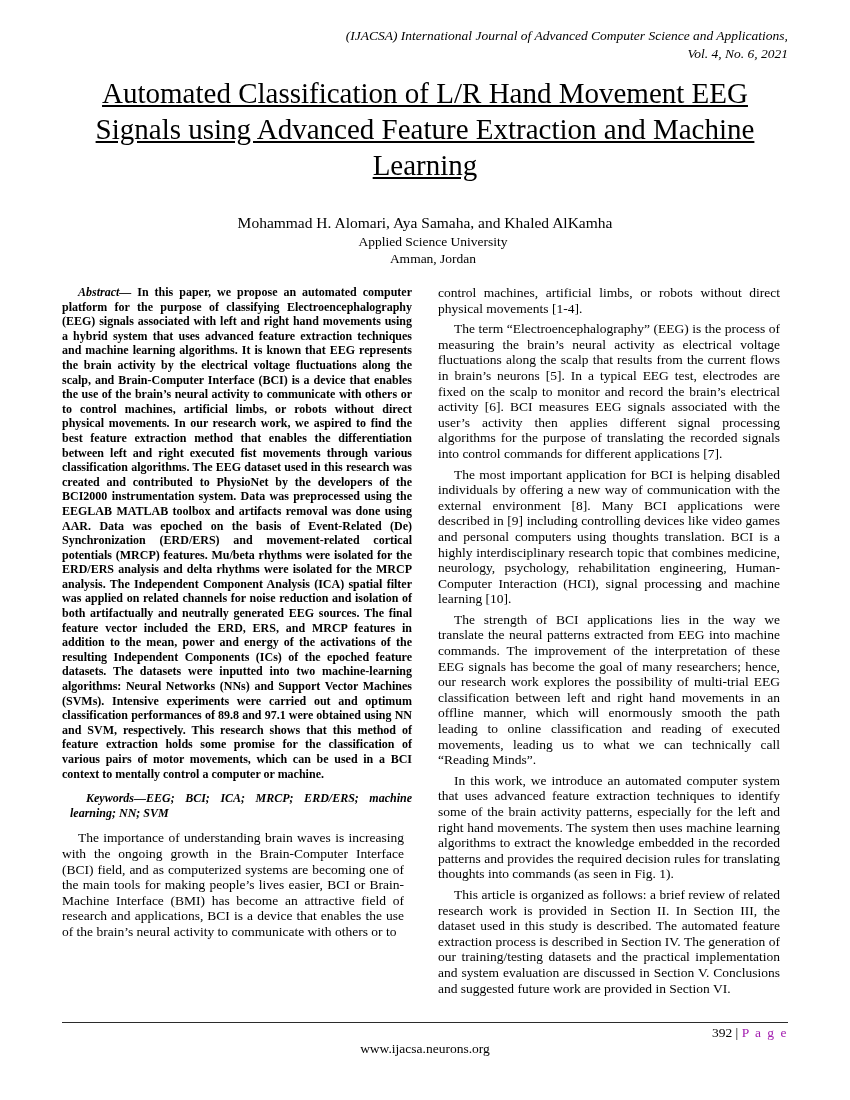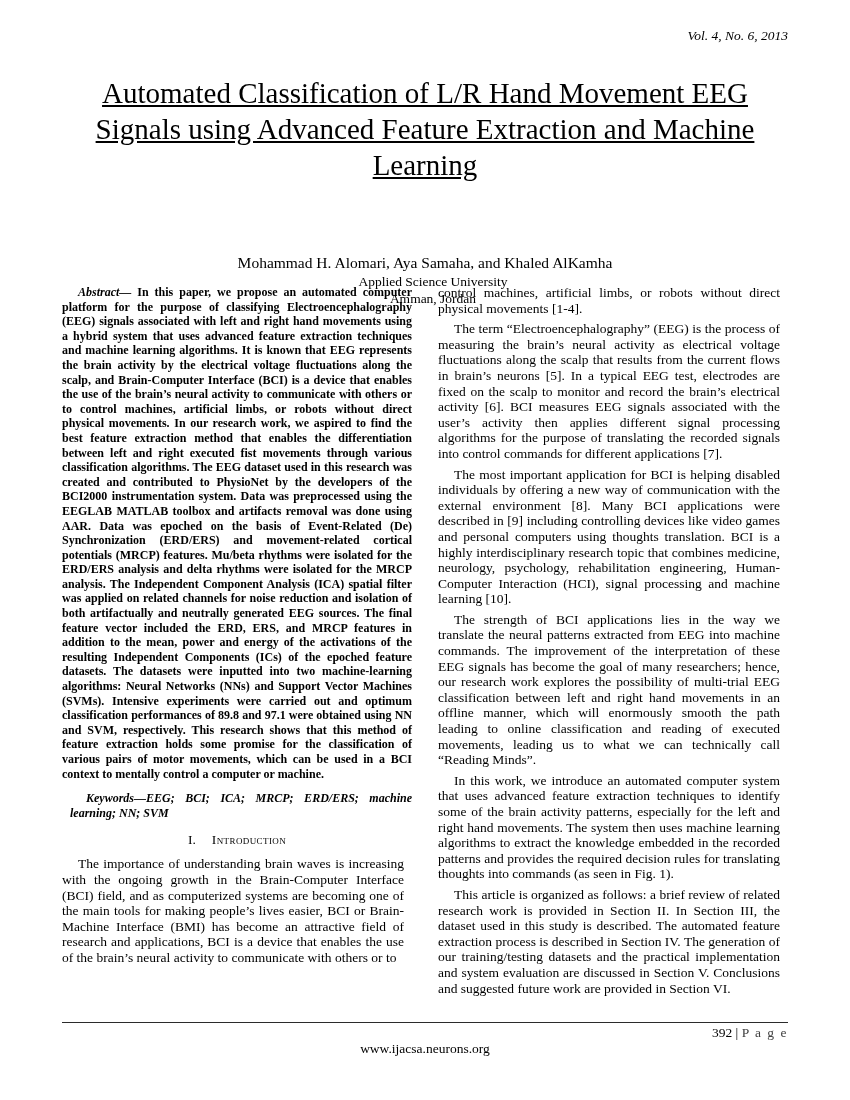--- a/index.html
+++ b/index.html
@@ -33,21 +33,21 @@
     text-decoration: underline;
   }
   .byline {
     position: absolute;
     top: 213px;
     left: 0;
     width: 100%;
     text-align: center;
     line-height: 1.28;
   }
-  .byline .authors { font-size: 15.5px; margin-top: 40px; }
+  .byline .authors { font-size: 15.5px; }
   .byline .affil, .byline .loc { font-size: 13.5px; margin-left: 16px; }
   .columns {
     position: absolute;
     top: 285px;
     left: 62px;
     width: 726px;
     height: 732px;
     display: flex;
     gap: 26px;
     overflow: hidden;
@@ -93,53 +93,53 @@
     top: 1022px;
     border-top: 1.5px solid #2b2b2b;
     height: 0;
   }
   .page-num {
     position: absolute;
     top: 1025px;
     right: 62px;
     font-size: 13.5px;
   }
-  .page-num .word { color: #404040; letter-spacing: 1.5px; }
+  .page-num .word { color: #a21caf; letter-spacing: 1.5px; }
   .footer-url {
     position: absolute;
     top: 1041px;
     left: 0;
     width: 100%;
     text-align: center;
     font-size: 13.5px;
   }
 </style>
 </head>
 <body>
 
 <div class="page">
 
   <div class="journal-header">
-    <div>Vol. 4, No. 6, 2013</div>
+    <div>(IJACSA) International Journal of Advanced Computer Science and Applications,</div>
+    <div>Vol. 4, No. 6, 2021</div>
   </div>
 
   <div class="paper-title">Automated Classification of L/R Hand Movement EEG Signals using Advanced Feature Extraction and Machine Learning</div>
 
   <div class="byline">
     <div class="authors">Mohammad H. Alomari, Aya Samaha, and Khaled AlKamha</div>
     <div class="affil">Applied Science University</div>
     <div class="loc">Amman, Jordan</div>
   </div>
 
   <div class="columns">
 
     <div class="col">
       <p class="abstract"><span class="lead">Abstract— </span><span>In this paper, we propose an automated computer platform for the purpose of classifying Electroencephalography (EEG) signals associated with left and right hand movements using a hybrid system that uses advanced feature extraction techniques and machine learning algorithms. It is known that EEG represents the brain activity by the electrical voltage fluctuations along the scalp, and Brain-Computer Interface (BCI) is a device that enables the use of the brain’s neural activity to communicate with others or to control machines, artificial limbs, or robots without direct physical movements. In our research work, we aspired to find the best feature extraction method that enables the differentiation between left and right executed fist movements through various classification algorithms. The EEG dataset used in this research was created and contributed to PhysioNet by the developers of the BCI2000 instrumentation system. Data was preprocessed using the EEGLAB MATLAB toolbox and artifacts removal was done using AAR. Data was epoched on the basis of Event-Related (De) Synchronization (ERD/ERS) and movement-related cortical potentials (MRCP) features. Mu/beta rhythms were isolated for the ERD/ERS analysis and delta rhythms were isolated for the MRCP analysis. The Independent Component Analysis (ICA) spatial filter was applied on related channels for noise reduction and isolation of both artifactually and neutrally generated EEG sources. The final feature vector included the ERD, ERS, and MRCP features in addition to the mean, power and energy of the activations of the resulting Independent Components (ICs) of the epoched feature datasets. The datasets were inputted into two machine-learning algorithms: Neural Networks (NNs) and Support Vector Machines (SVMs). Intensive experiments were carried out and optimum classification performances of 89.8 and 97.1 were obtained using NN and SVM, respectively. This research shows that this method of feature extraction holds some promise for the classification of various pairs of motor movements, which can be used in a BCI context to mentally control a computer or machine.</span></p>
       <p class="keywords"><span>Keywords—</span><span>EEG; BCI; ICA; MRCP; ERD/ERS; machine learning; NN; SVM</span></p>
-      <div class="section-heading"><span class="num">I.</span><span class="sc">Introduction</span></div>
       <p class="body-par">The importance of understanding brain waves is increasing with the ongoing growth in the Brain-Computer Interface (BCI) field, and as computerized systems are becoming one of the main tools for making people’s lives easier, BCI or Brain-Machine Interface (BMI) has become an attractive field of research and applications, BCI is a device that enables the use of the brain’s neural activity to communicate with others or to</p>
     </div>
 
     <div class="col">
       <p class="body-par no-indent">control machines, artificial limbs, or robots without direct physical movements [1-4].</p>
       <p class="body-par">The term “Electroencephalography” (EEG) is the process of measuring the brain’s neural activity as electrical voltage fluctuations along the scalp that results from the current flows in brain’s neurons [5]. In a typical EEG test, electrodes are fixed on the scalp to monitor and record the brain’s electrical activity [6]. BCI measures EEG signals associated with the user’s activity then applies different signal processing algorithms for the purpose of translating the recorded signals into control commands for different applications [7].</p>
       <p class="body-par">The most important application for BCI is helping disabled individuals by offering a new way of communication with the external environment [8]. Many BCI applications were described in [9] including controlling devices like video games and personal computers using thoughts translation. BCI is a highly interdisciplinary research topic that combines medicine, neurology, psychology, rehabilitation engineering, Human-Computer Interaction (HCI), signal processing and machine learning [10].</p>
       <p class="body-par">The strength of BCI applications lies in the way we translate the neural patterns extracted from EEG into machine commands. The improvement of the interpretation of these EEG signals has become the goal of many researchers; hence, our research work explores the possibility of multi-trial EEG classification between left and right hand movements in an offline manner, which will enormously smooth the path leading to online classification and reading of executed movements, leading us to what we can technically call “Reading Minds”.</p>
       <p class="body-par">In this work, we introduce an automated computer system that uses advanced feature extraction techniques to identify some of the brain activity patterns, especially for the left and right hand movements. The system then uses machine learning algorithms to extract the knowledge embedded in the recorded patterns and provides the required decision rules for translating thoughts into commands (as seen in Fig. 1).</p>
       <p class="body-par">This article is organized as follows: a brief review of related research work is provided in Section II. In Section III, the dataset used in this study is described. The automated feature extraction process is described in Section IV. The generation of our training/testing datasets and the practical implementation and system evaluation are discussed in Section V. Conclusions and suggested future work are provided in Section VI.</p>

